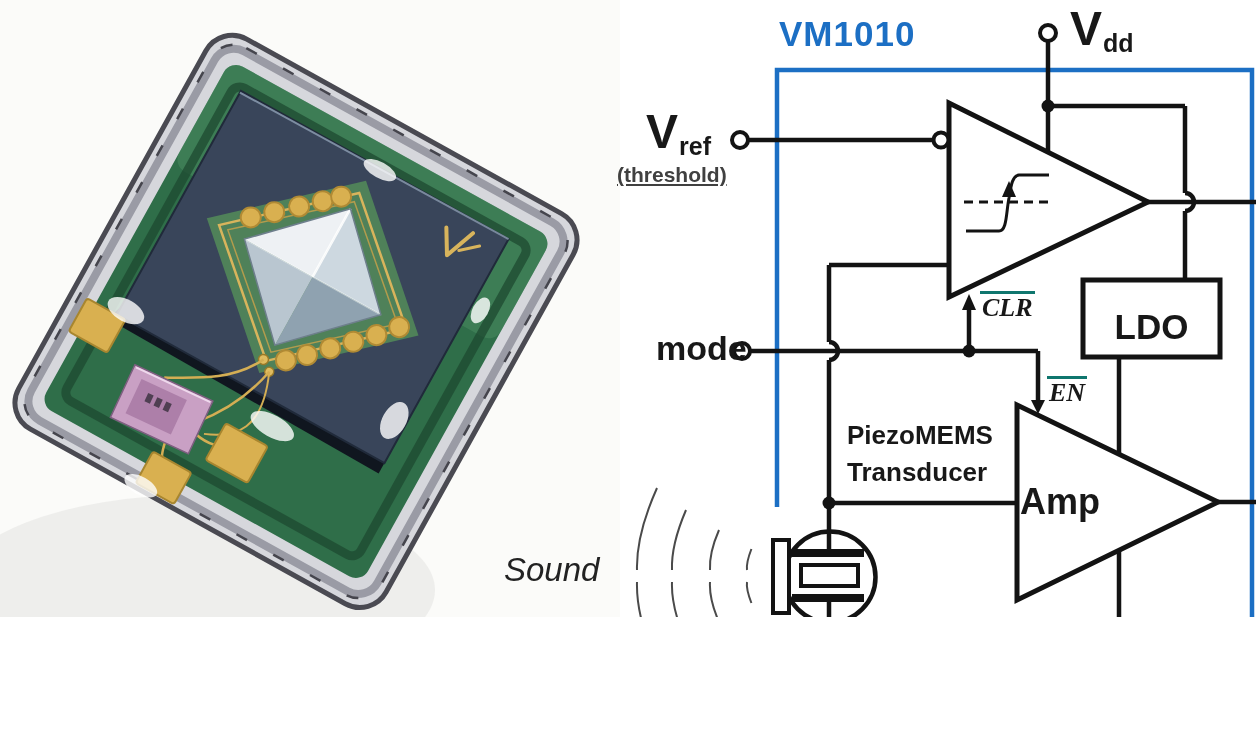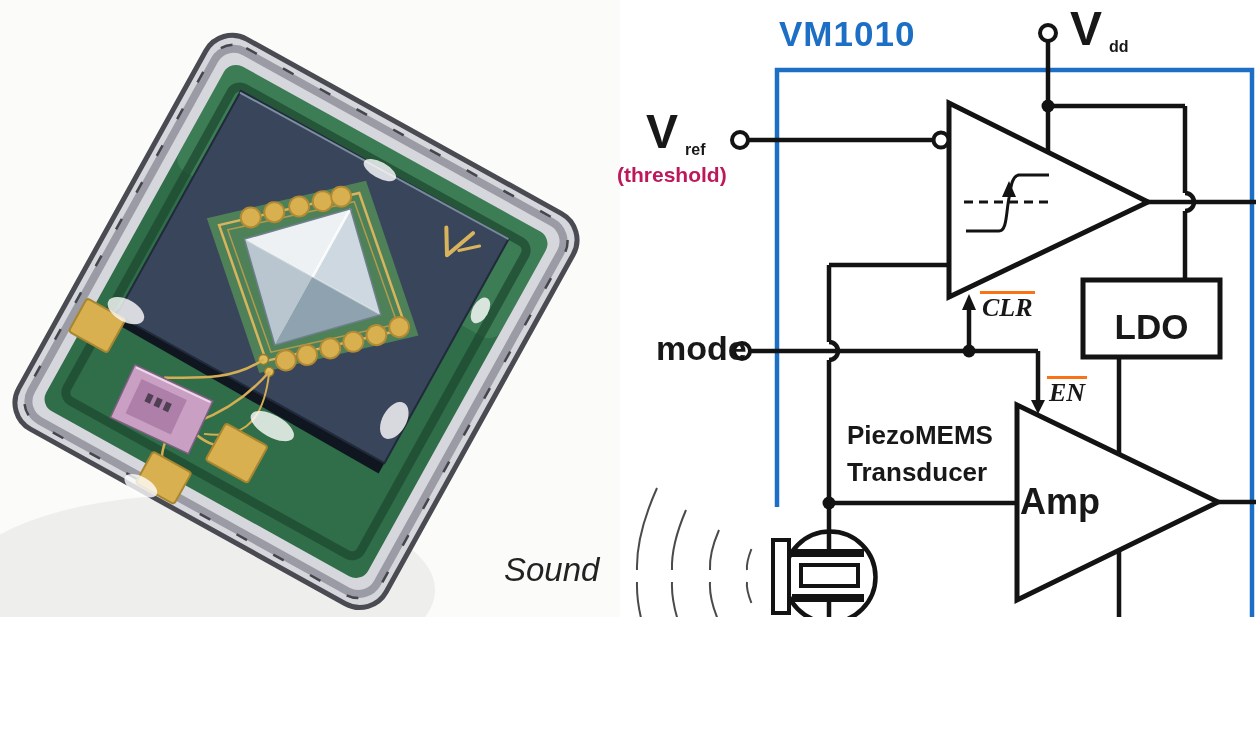--- a/index.html
+++ b/index.html
@@ -2,27 +2,27 @@
 <html><head>
 <meta charset="utf-8">
 <style>
   html,body{margin:0;padding:0;background:#ffffff;}
   #stage{position:relative;width:1256px;height:617px;overflow:hidden;background:#ffffff;
          font-family:"Liberation Sans",sans-serif;}
   svg{position:absolute;left:0;top:0;}
   .lbl{position:absolute;white-space:nowrap;color:#181818;}
   .chipname{font-weight:bold;font-size:35px;color:#1c6fc4;letter-spacing:1px;}
   .bigv{font-weight:bold;font-size:48px;line-height:1;}
-  .bigv .sub{font-size:16px;font-weight:bold;position:relative;top:7px;left:7px;}
-  .note{font-weight:bold;font-size:21px;color:#be185d;}
+  .bigv .sub{font-size:25px;font-weight:bold;position:relative;top:7px;left:1px;}
+  .note{font-weight:bold;font-size:21px;color:#404040;text-decoration:underline;}
   .pin{font-weight:bold;font-size:34px;}
   .blocklbl{font-weight:bold;font-size:26px;line-height:36px;}
   .right{text-align:right;}
   .ovl{font-family:"Liberation Serif",serif;font-style:italic;font-weight:bold;font-size:26px;
-       border-top:3px solid #f97316;padding:0 2px;line-height:1.05;display:inline-block;}
+       border-top:3px solid #0f766e;padding:0 2px;line-height:1.05;display:inline-block;}
   .amp{font-weight:bold;font-size:36px;text-align:left;width:152px;}
   .ldo{font-weight:bold;font-size:35px;text-align:center;width:137px;}
   .sound{font-style:italic;font-size:33px;color:#222;}
 </style>
 </head>
 <body>
 
 <div id="stage">
 
   <svg width="620" height="756" viewBox="0 0 620 756">

